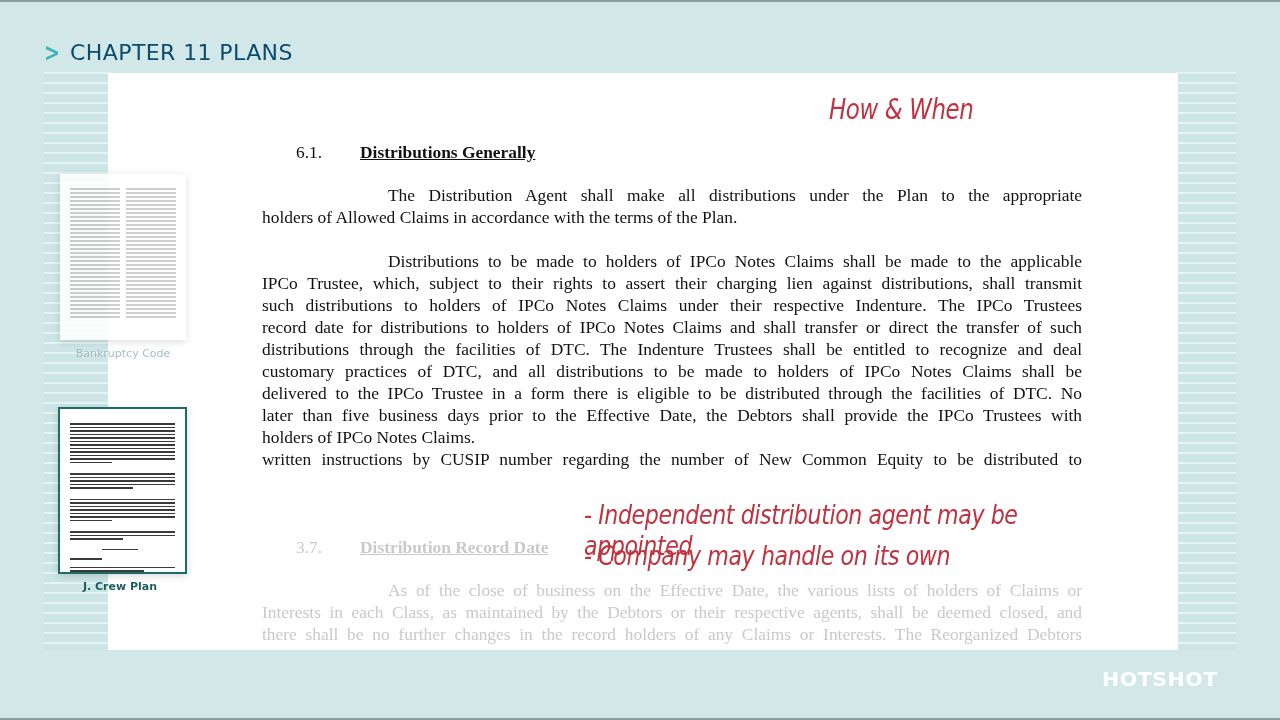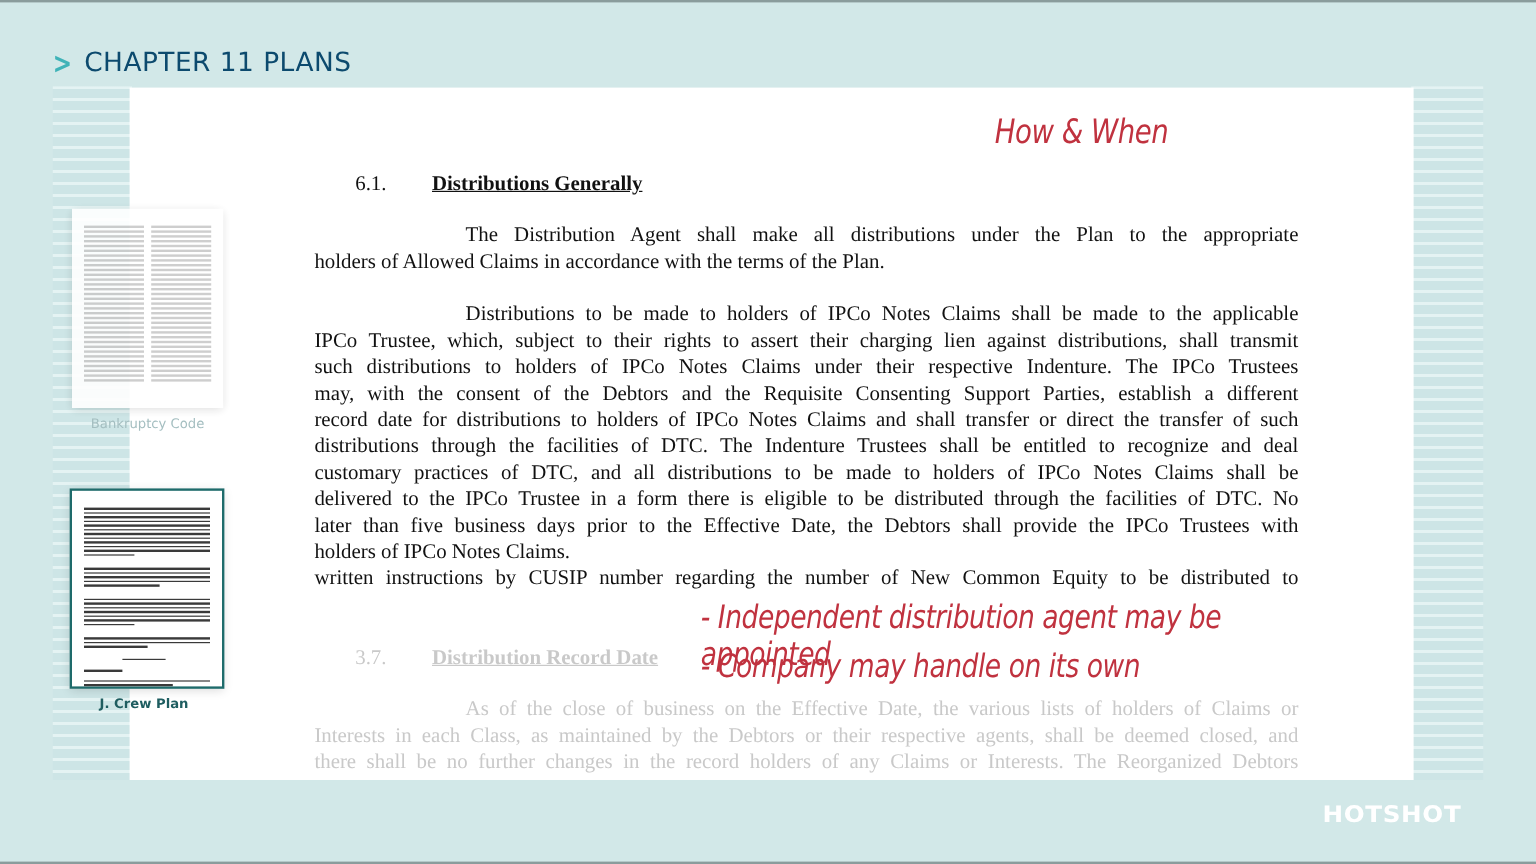--- a/index.html
+++ b/index.html
@@ -122,21 +122,20 @@
 
     <div class="para p1">
       <span class="line indent">The Distribution Agent shall make all distributions under the Plan to the appropriate</span>
       <span class="line last">holders of Allowed Claims in accordance with the terms of the Plan.</span>
     </div>
 
     <div class="para p2">
       <span class="line indent">Distributions to be made to holders of IPCo Notes Claims shall be made to the applicable</span>
       <span class="line">IPCo Trustee, which, subject to their rights to assert their charging lien against distributions, shall transmit</span>
       <span class="line">such distributions to holders of IPCo Notes Claims under their respective Indenture.  The IPCo Trustees</span>
-      <span class="line">may, with the consent of the Debtors and the Requisite Consenting Support Parties, establish a different</span>
       <span class="line">record date for distributions to holders of IPCo Notes Claims and shall transfer or direct the transfer of such</span>
       <span class="line">distributions through the facilities of DTC.  The Indenture Trustees shall be entitled to recognize and deal</span>
       <span class="line">customary practices of DTC, and all distributions to be made to holders of IPCo Notes Claims shall be</span>
       <span class="line">delivered to the IPCo Trustee in a form there is eligible to be distributed through the facilities of DTC.  No</span>
       <span class="line">later than five business days prior to the Effective Date, the Debtors shall provide the IPCo Trustees with</span>
       <span class="line last">holders of IPCo Notes Claims.</span>
       <span class="line">written instructions by CUSIP number regarding the number of New Common Equity to be distributed to</span>
     </div>
 
     <div class="section-head sec-62">

